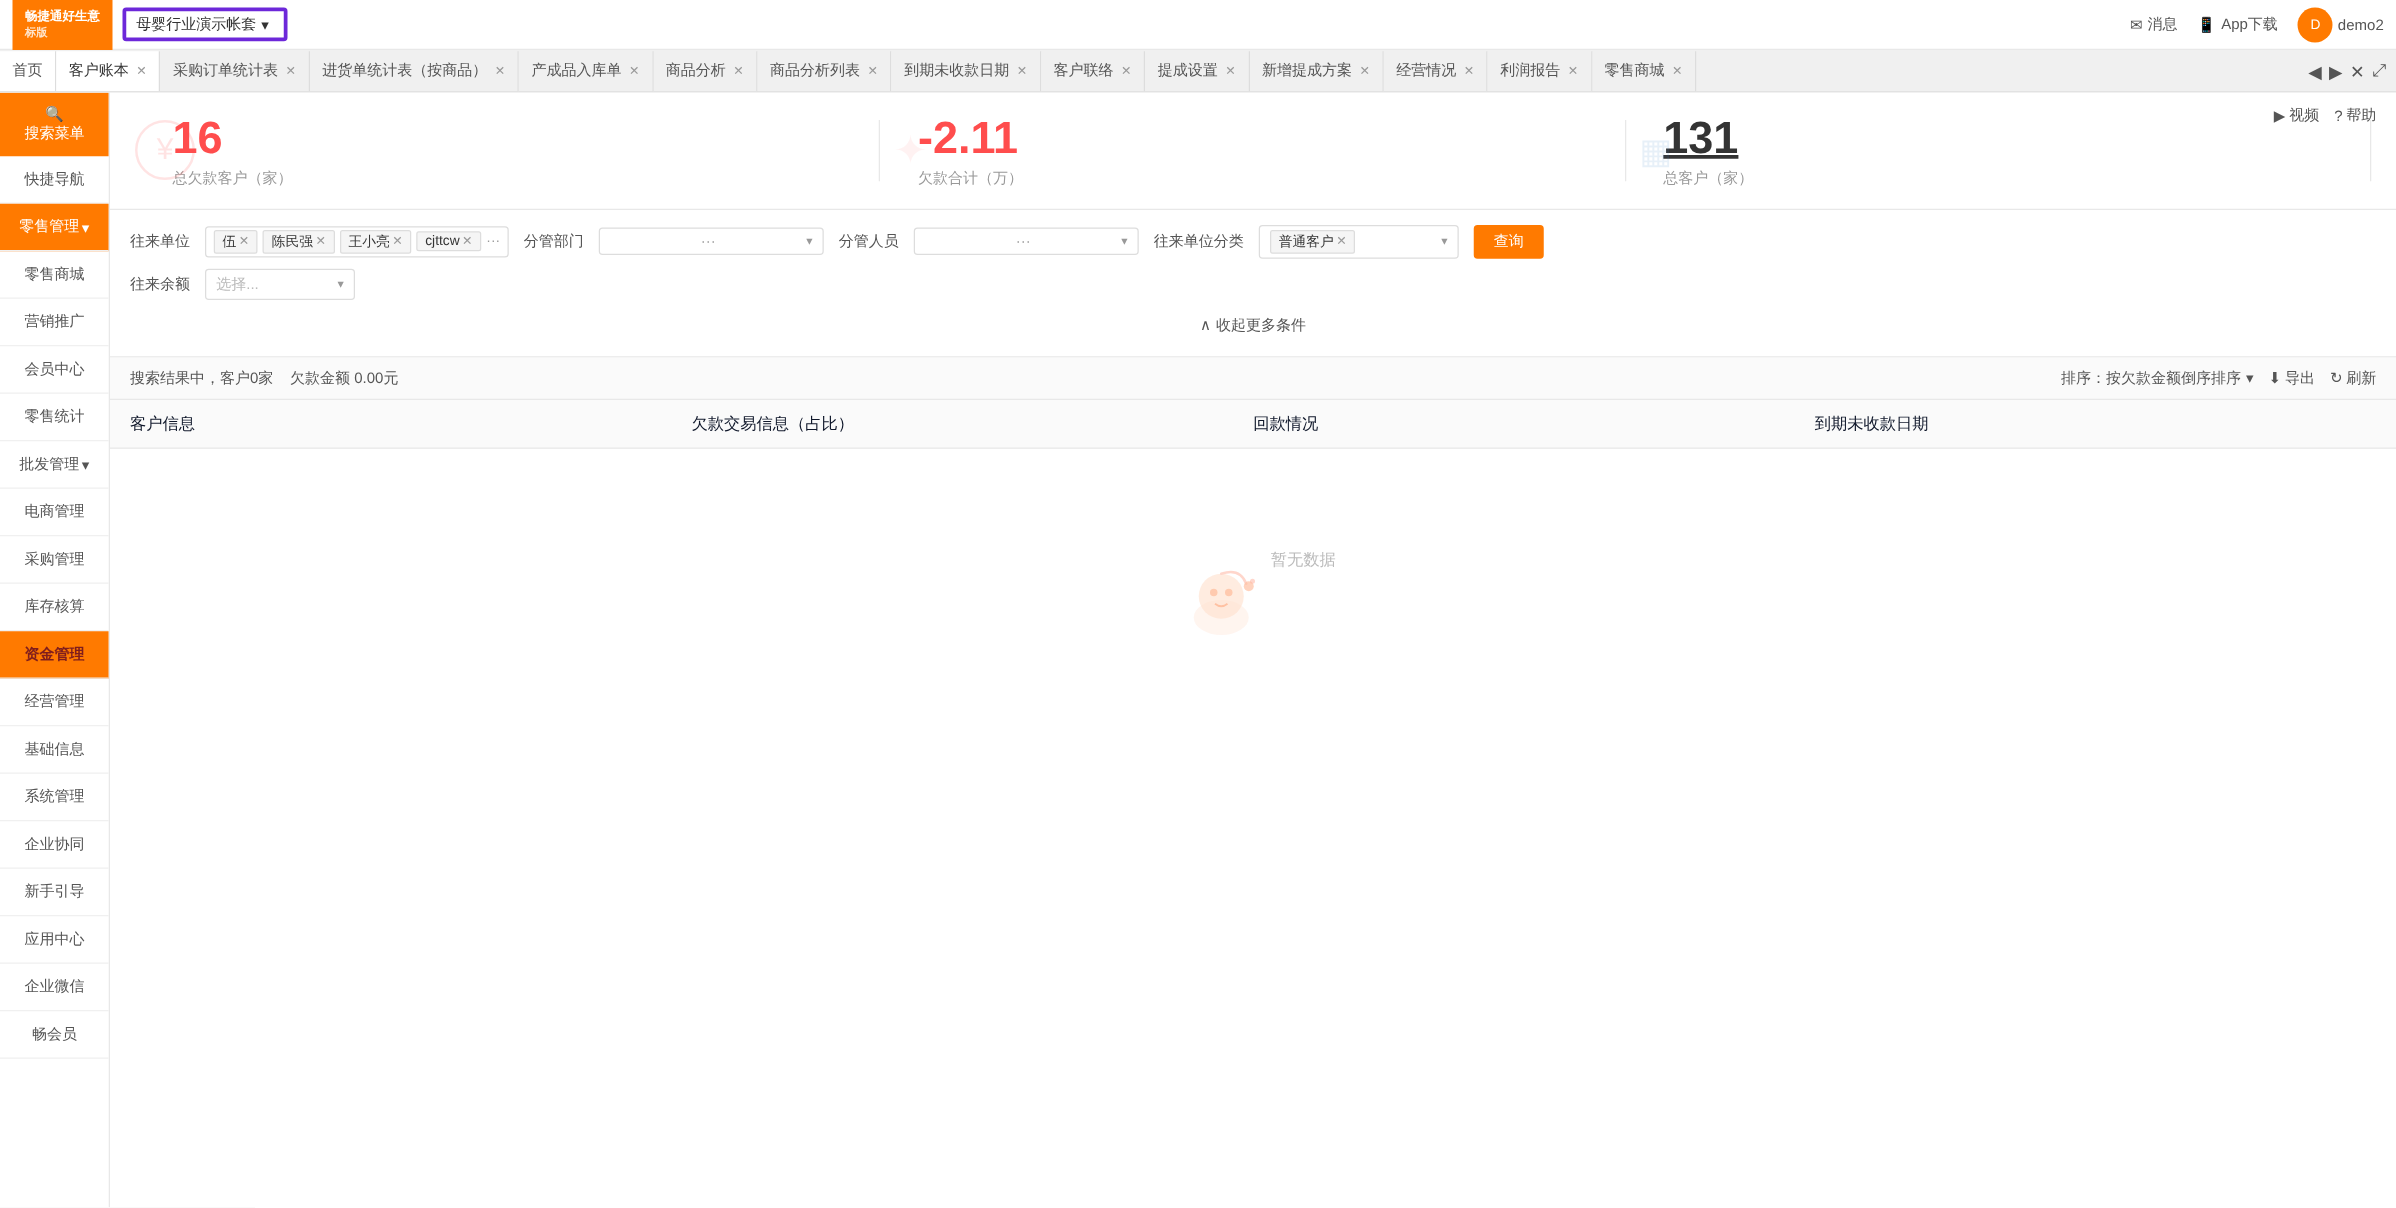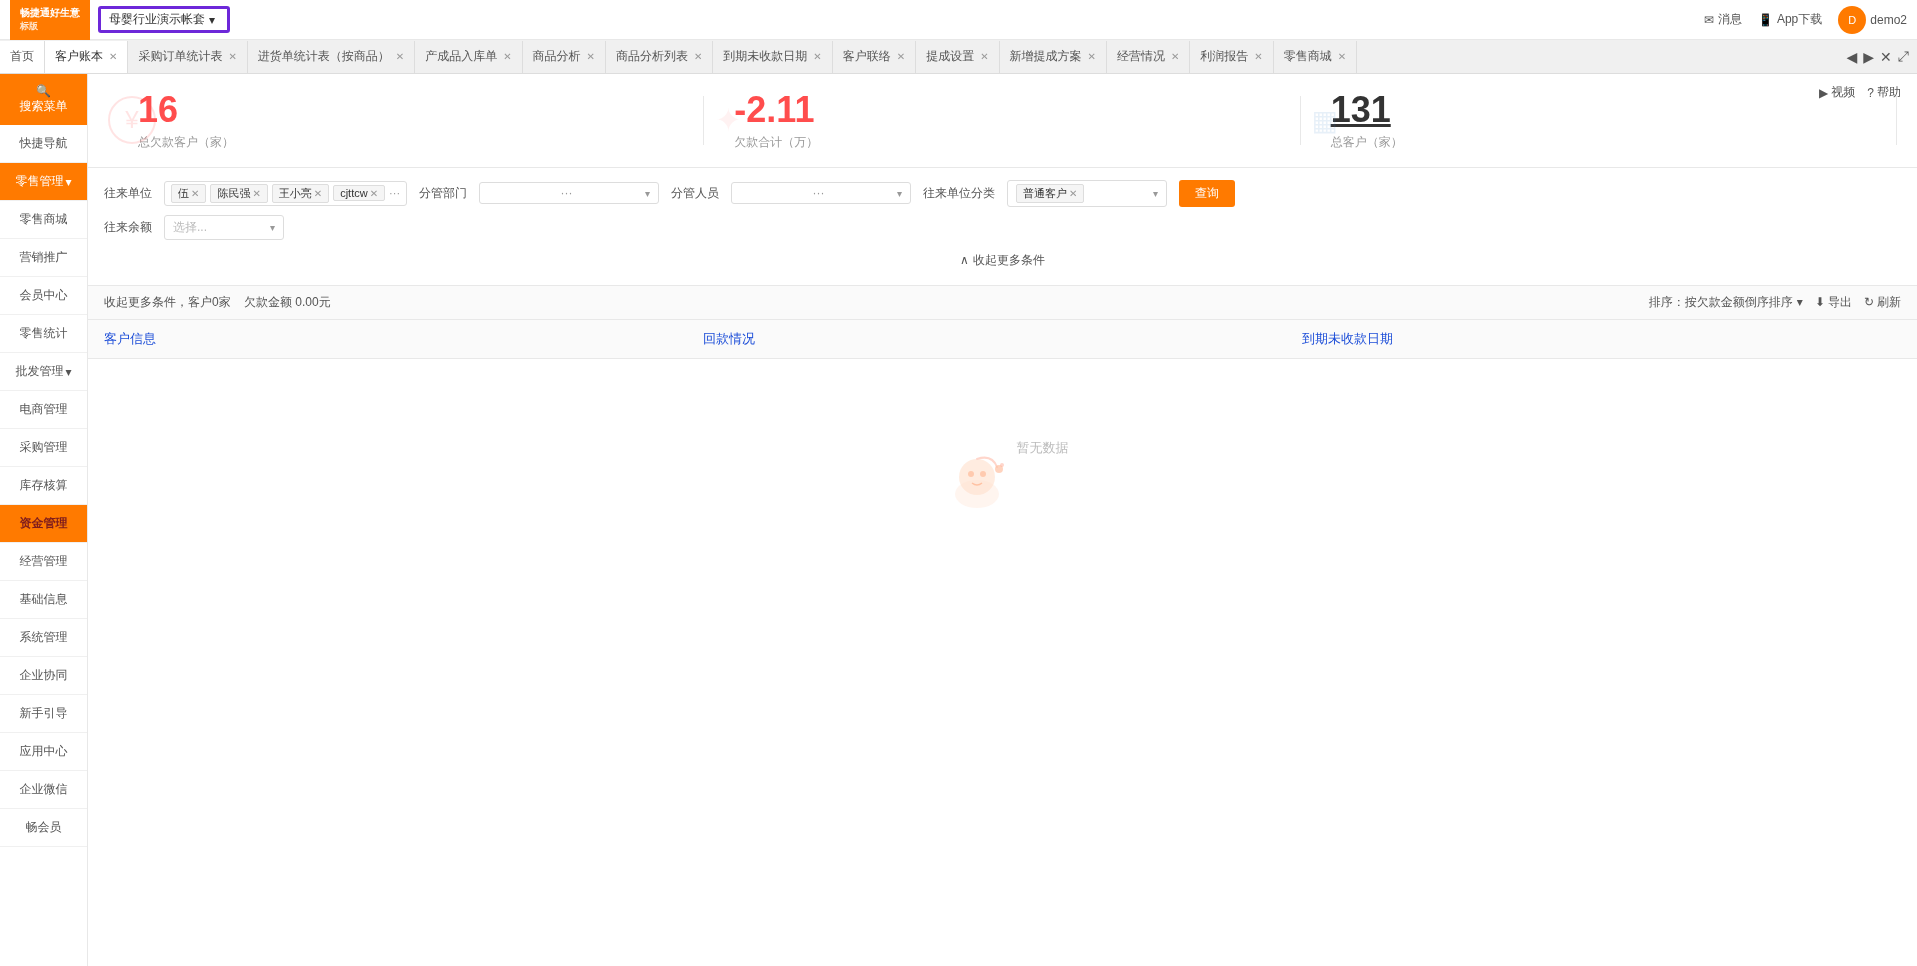--- a/index.html
+++ b/index.html
@@ -339,21 +339,21 @@
       flex: 1;
       background: #fff;
       overflow: auto;
     }
     .table-header {
       display: flex;
       background: #fafafa;
       border-bottom: 1px solid #e8e8e8;
       padding: 10px 16px;
       font-size: 13px;
-      color: #1d4ed8;
+      color: #0f172a;
       font-weight: 500;
     }
     .table-header .col1 { flex: 2; }
     .table-header .col2 { flex: 2; }
     .table-header .col3 { flex: 2; }
     .table-header .col4 { flex: 2; }
 
     .empty-state {
       display: flex;
       flex-direction: row;
@@ -643,21 +643,21 @@
       </div>
 
       <div class="collapse-btn">
         <span>∧</span>
         <span>收起更多条件</span>
       </div>
     </div>
 
     <div class="result-bar">
       <div>
-        <span>收起更多条件，客户0家</span>
+        <span>搜索结果中，客户0家</span>
         &nbsp;&nbsp;
         <span>欠款金额 0.00元</span>
       </div>
       <div class="right-actions">
         <div class="sort-select">
           <span>排序：按欠款金额倒序排序</span>
           <span>▾</span>
         </div>
         <div class="action-btn">
           <span>⬇</span>
@@ -666,20 +666,21 @@
         <div class="action-btn">
           <span>↻</span>
           <span>刷新</span>
         </div>
       </div>
     </div>
 
     <div class="table-container">
       <div class="table-header">
         <div class="col1">客户信息</div>
+        <div class="col2">欠款交易信息（占比）</div>
         <div class="col3">回款情况</div>
         <div class="col4">到期未收款日期</div>
       </div>
 
       <div class="empty-state">
 
         <svg class="empty-icon" viewBox="0 0 80 80" fill="none" xmlns="http://www.w3.org/2000/svg">
           <ellipse cx="40" cy="55" rx="22" ry="14" fill="#ffddcc" opacity="0.5"></ellipse>
           <circle cx="40" cy="38" r="18" fill="#ffccaa" opacity="0.6"></circle>
           <circle cx="34" cy="35" r="3" fill="#ff9966" opacity="0.8"></circle>

